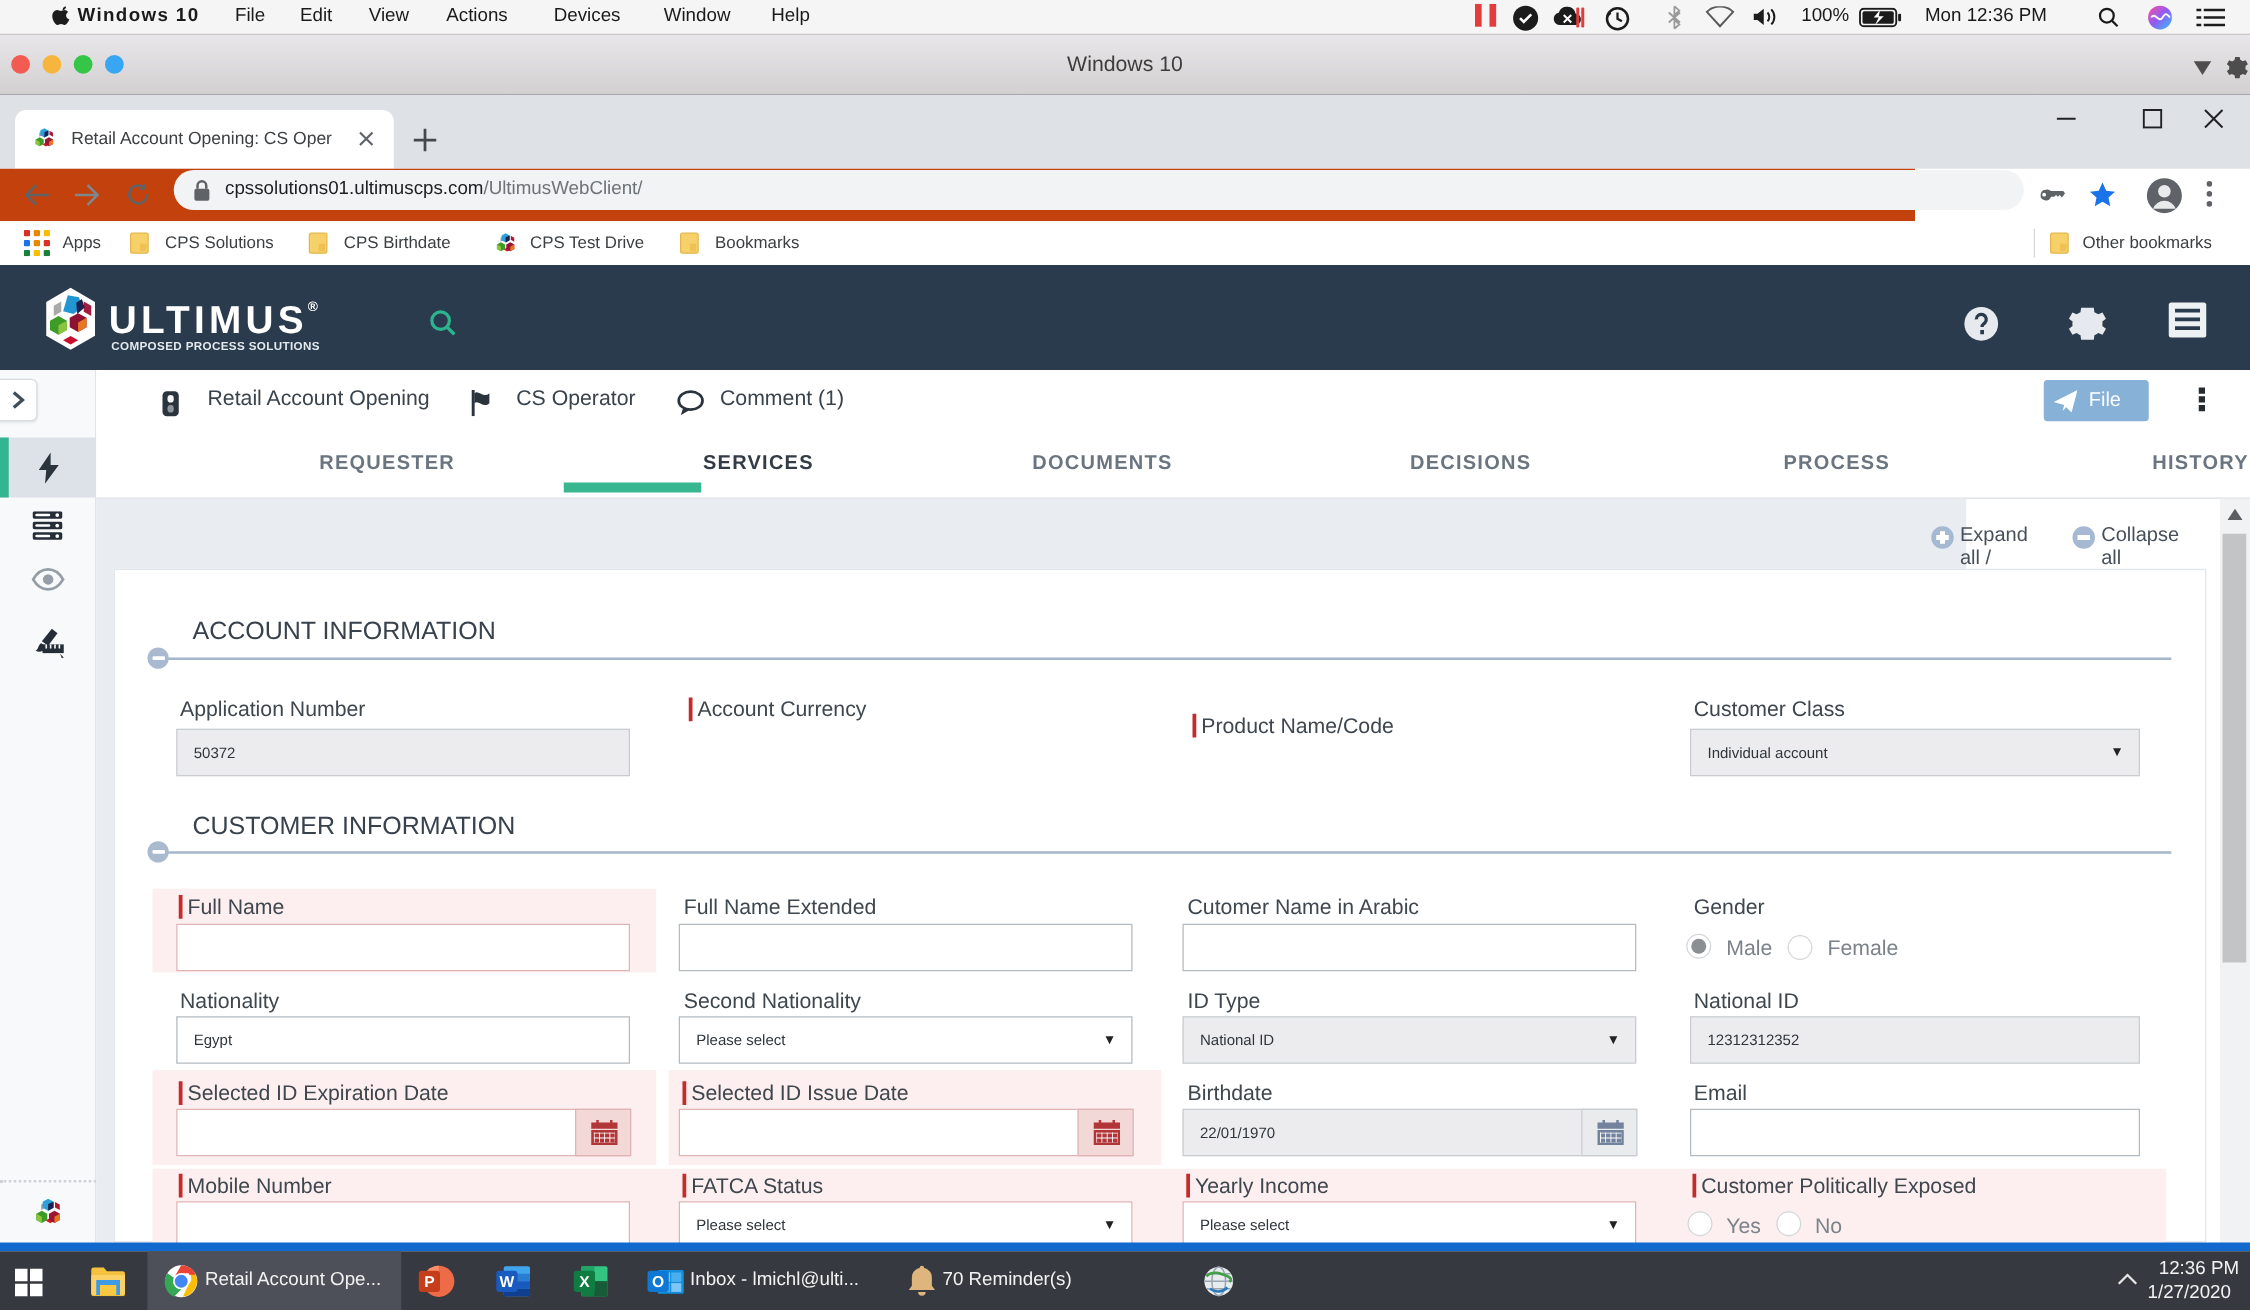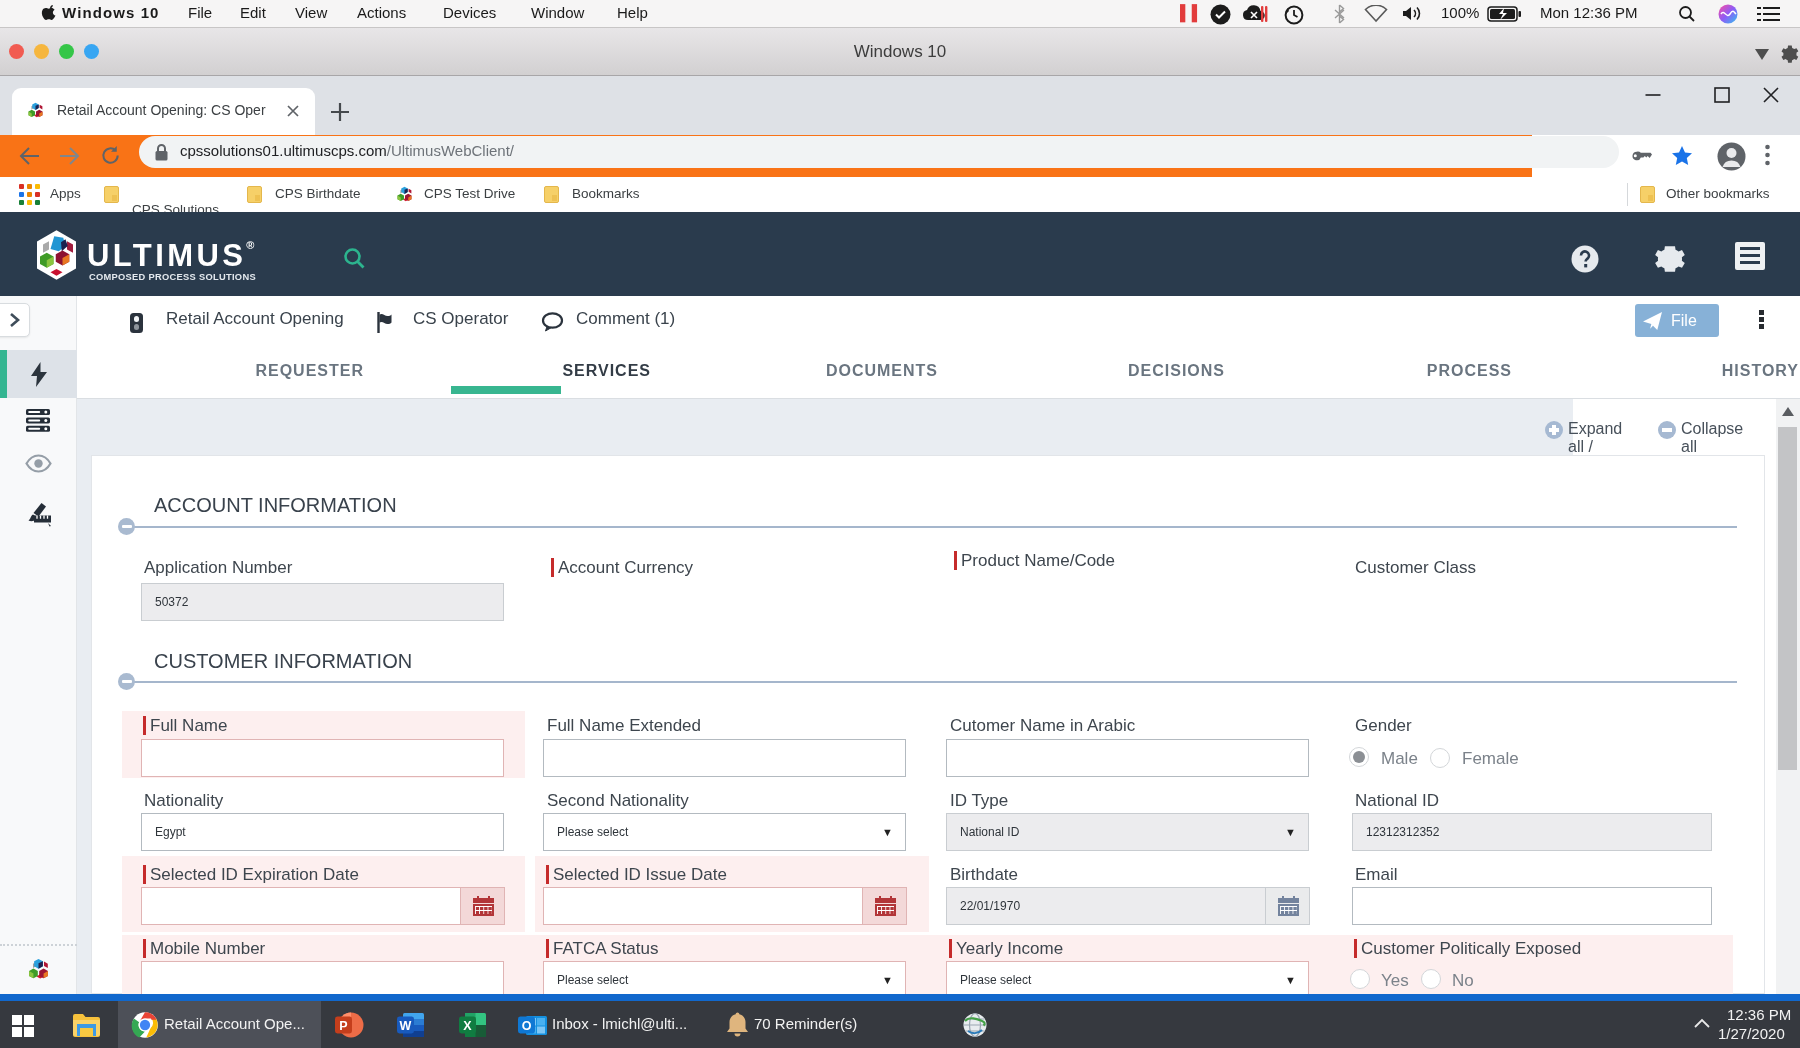--- a/index.html
+++ b/index.html
@@ -14,21 +14,21 @@
   #titlebar { left:0; top:28px; width:1800px; height:48px; background:linear-gradient(#e8e6e8,#d2d0d1); border-bottom:1px solid #a8a6a8; }
   .tl { position:absolute; top:16px; width:15px; height:15px; border-radius:50%; }
   #titlebar .title { position:absolute; top:14px; width:100%; text-align:center; font-size:17px; color:#3d3d3d; }
 
   
   #tabstrip { left:0; top:76px; width:1800px; height:59px; background:#dee1e6; }
   #tab { position:absolute; left:12px; top:12px; width:303px; height:47px; background:#fff; border-radius:9px 9px 0 0; }
   #tab .ttl { position:absolute; left:45px; top:14px; font-size:14px; color:#3c4043; white-space:nowrap; width:229px; overflow:hidden; }
 
   
-  #addrbar { left:0; top:135px; width:1532px; height:42px; background:#f97316; }
+  #addrbar { left:0; top:135px; width:1532px; height:42px; background:#c2410c; }
   #urlpill { position:absolute; left:139px; top:1px; width:1480px; height:32px; background:#f1f3f4; border-radius:16px; }
   
   #bkmbar { left:0; top:177px; width:1800px; height:35px; background:#fff; font-size:13.5px; color:#3c4043; }
   .bkm { position:absolute; top:9px; }
   .folder { position:absolute; width:15px; height:17px; background:#f6d068; border:1px solid #e4b74c; border-radius:2px; }
   .folder:after { content:""; position:absolute; right:1px; bottom:1px; width:5px; height:6px; background:#eec152; }
 
   
   #appheader { left:0; top:212px; width:1800px; height:84px; background:#2a3b4d; }
   #srchpill { position:absolute; left:330px; top:25px; width:1191px; height:42px; background:#3c4d5f; border-radius:21px; }
@@ -247,21 +247,21 @@
       <rect x="16" y="0" width="5" height="5" rx="1" fill="#fbbc04"></rect>
     <rect x="0" y="8" width="5" height="5" rx="1" fill="#1a73e8"></rect>
       <rect x="8" y="8" width="5" height="5" rx="1" fill="#ea8600"></rect>
       <rect x="16" y="8" width="5" height="5" rx="1" fill="#d93025"></rect>
     <rect x="0" y="16" width="5" height="5" rx="1" fill="#188038"></rect>
       <rect x="8" y="16" width="5" height="5" rx="1" fill="#fbbc04"></rect>
       <rect x="16" y="16" width="5" height="5" rx="1" fill="#188038"></rect>
   </svg>
   <span class="bkm" style="left:50px;">Apps</span>
   <div class="folder" style="left:104px;top:9px;"></div>
-  <span class="bkm" style="left:132px;margin-top:16px;">CPS Solutions</span>
+  <span class="bkm" style="left:132px;">CPS Solutions</span>
   <div class="folder" style="left:247px;top:9px;"></div>
   <span class="bkm" style="left:275px;">CPS Birthdate</span>
   <svg class="abs" style="left:396px;top:9px;" width="17" height="17" viewBox="0 0 20 20">
 <path d="M5.2 4.9l3.3-1.8v3.8L5.2 8.7z" fill="#9e9e9e"></path>
 <path d="M14.8 3.1l3.3 1.8v3.8l-3.3-1.8z" fill="#b01735"></path>
 <path d="M8.2 16l3.3-1.8 3.3 1.8-3.3 1.9z" fill="#d31a30"></path>
 <path d="M10 .8l3.8 2.1v4.3L10 9.3 6.2 7.2V2.9z" fill="#2ba0dd"></path>
       <path d="M10 4.5l3.8-1.6v4.3L10 9.3z" fill="#1d2250"></path>
 <path d="M5.6 9.2l3.8 2.1v4.3l-3.8 2.1-3.8-2.1v-4.3z" fill="#3f9b27"></path>
       <path d="M1.8 11.3l3.8 2.1v4.3l-3.8-2.1z" fill="#8bc53f"></path>
@@ -405,23 +405,24 @@
   </div>
   <div id="expall" style="left:1604px;">Collapse all</div>
   <div id="card"></div>
 
   <div class="sectitle" style="left:77px;top:95px;">ACCOUNT INFORMATION</div>
   <div class="secline" style="left:50px;top:127px;width:1610px;"></div>
   <div class="seccirc" style="left:41px;top:119px;"></div>
 
   <div class="lbl" style="left:67px;top:159px;">Application Number</div>
   <div class="lbl" style="left:475px;top:159px;"><span class="req">Account Currency</span></div>
-  <div class="lbl" style="left:878px;top:152px;"><span class="req">Product Name/Code</span></div>
+  <div class="lbl" style="left:878px;top:172px;"><span class="req">Product Name/Code</span></div>
   <div class="lbl" style="left:1278px;top:159px;">Customer Class</div>
   <div class="inp dis" style="left:64px;top:184px;">50372</div>
+  <div class="inp dis sel" style="left:1275px;top:184px;width:360px;">Individual account</div>
 
   <div class="sectitle" style="left:77px;top:251px;">CUSTOMER INFORMATION</div>
   <div class="secline" style="left:50px;top:282px;width:1610px;"></div>
   <div class="seccirc" style="left:41px;top:274px;"></div>
 
   <div class="pink" style="left:45px;top:312px;width:403px;height:67px;"></div>
   <div class="lbl" style="left:67px;top:317px;"><span class="req">Full Name</span></div>
   <div class="lbl" style="left:470px;top:317px;">Full Name Extended</div>
   <div class="lbl" style="left:873px;top:317px;">Cutomer Name in Arabic</div>
   <div class="lbl" style="left:1278px;top:317px;">Gender</div>

